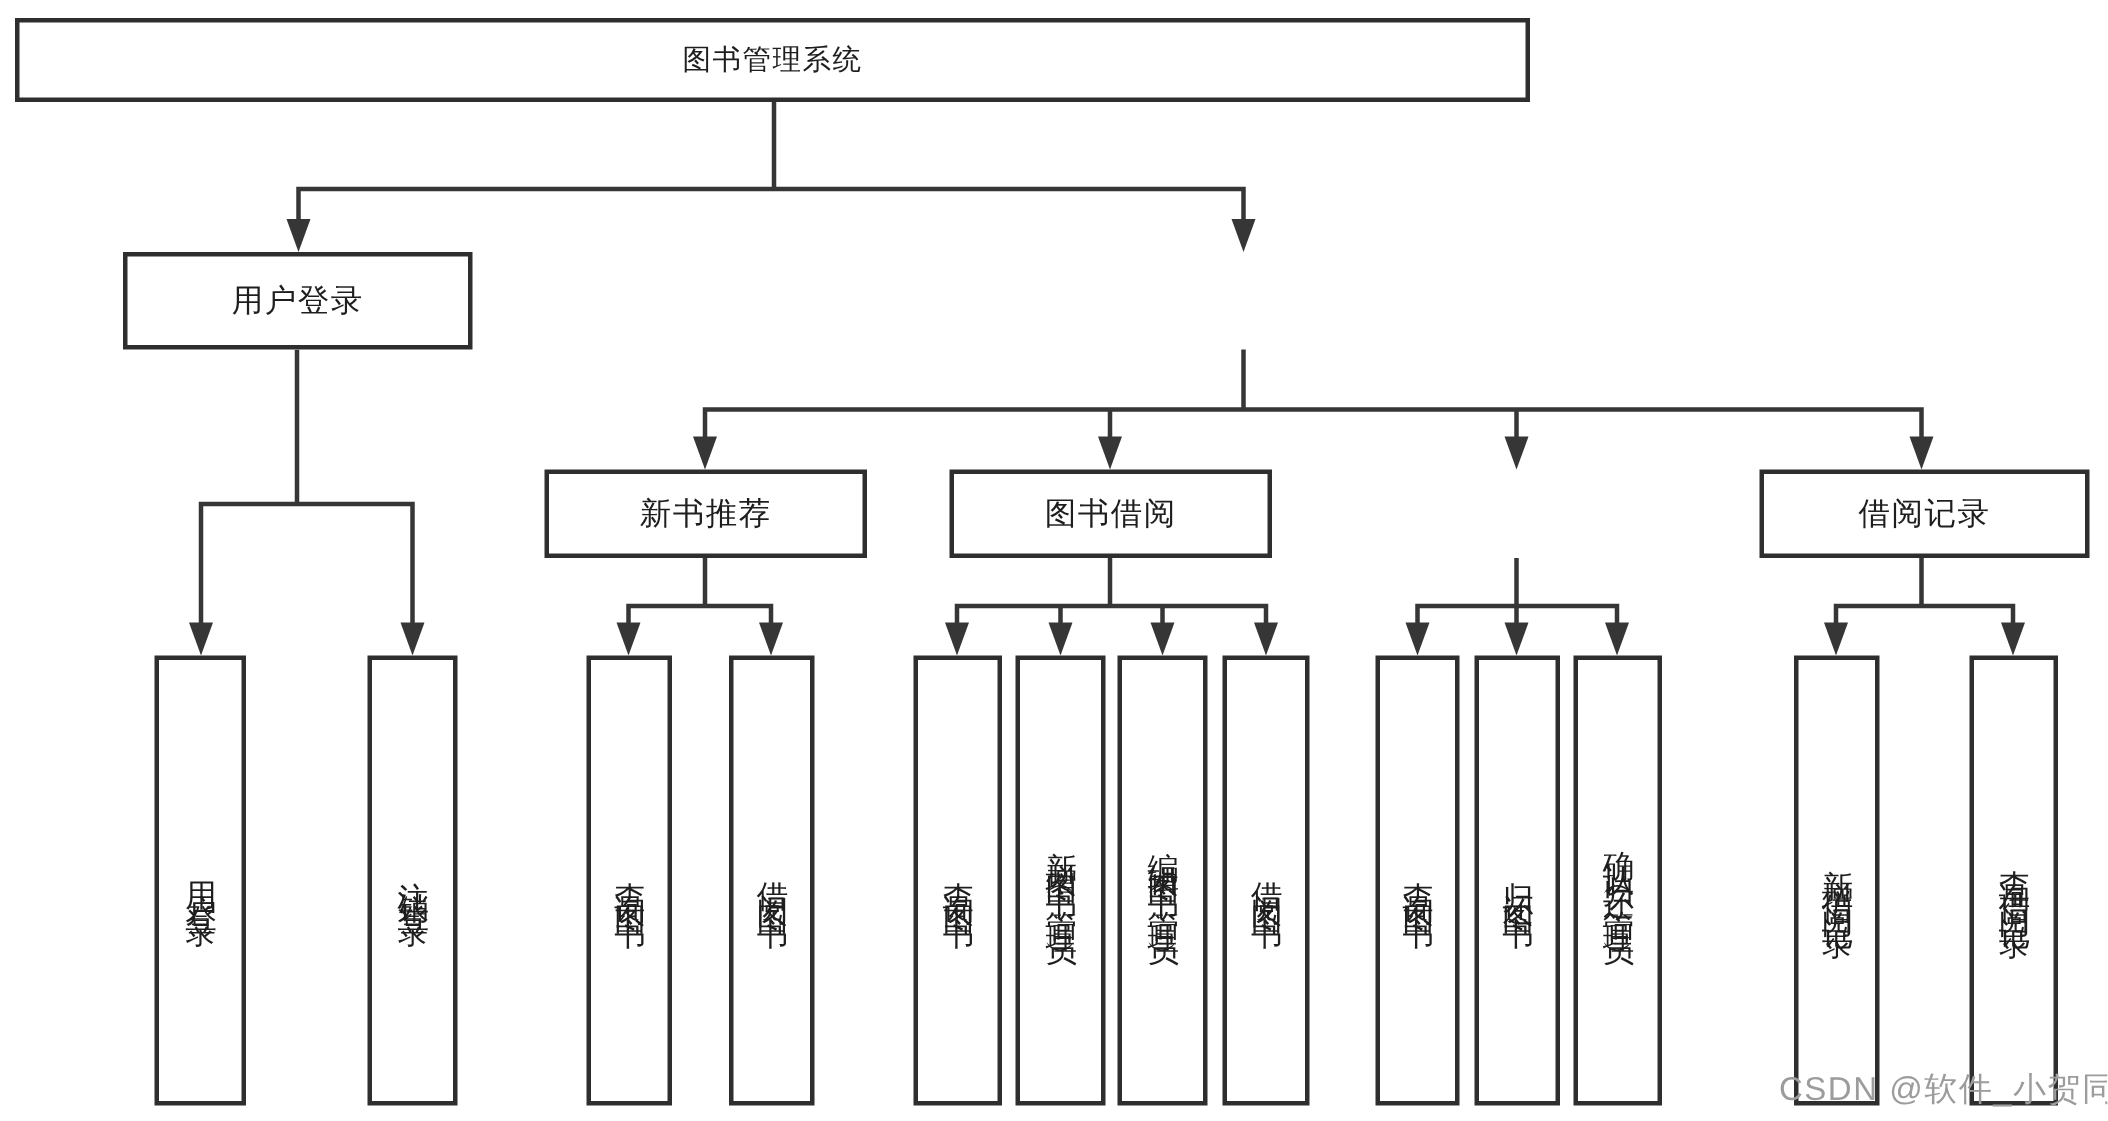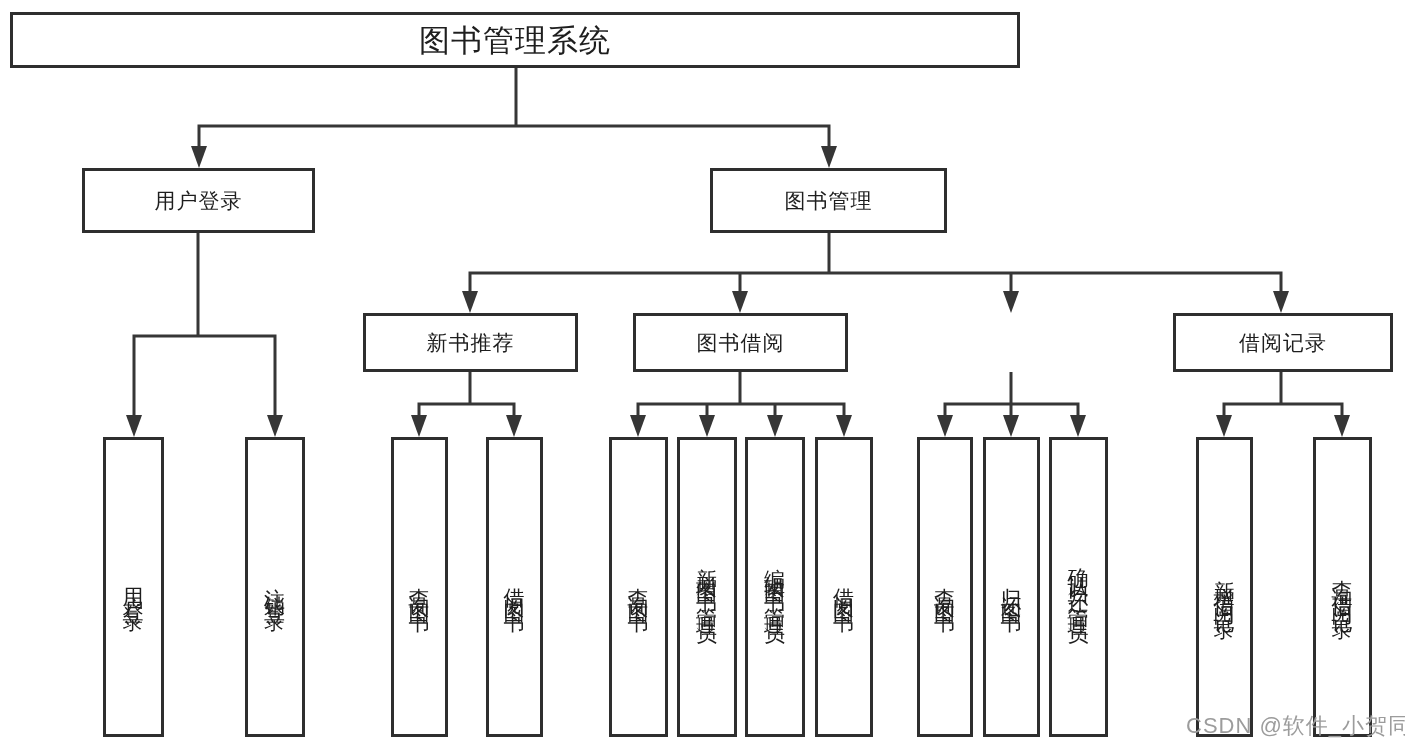--- a/index.html
+++ b/index.html
@@ -16,21 +16,21 @@
     box-sizing:border-box;
     border:3px solid #2e2e2e;
     background:#ffffff;
     display:flex;
     align-items:center;
     justify-content:center;
     line-height:1;
     color:#1e1e1e;
   }
   .node.h{font-size:21px;letter-spacing:1px;}
-  .node.root{font-size:31px;}
+  .node.root{font-size:19px;}
   .node.v{
     writing-mode:vertical-rl;
     text-orientation:mixed;
     font-size:21px;
     letter-spacing:8px;
   }
   #connectors{
     position:absolute;
     left:0;top:0;
     width:1405px;height:747px;
@@ -79,21 +79,20 @@
         <polygon points="1003,415 1019,415 1011,437"></polygon>
         <polygon points="1070,415 1086,415 1078,437"></polygon>
         <polygon points="1216,415 1232,415 1224,437"></polygon>
         <polygon points="1334,415 1350,415 1342,437"></polygon>
       </g>
   </svg>
 
   <div class="node h root" style="left:10px;top:12px;width:1010px;height:56px">图书管理系统</div>
 
   <div class="node h" style="left:82px;top:168px;width:233px;height:65px">用户登录</div>
-  <div class="node h" style="left:710px;top:168px;width:237px;height:65px">图书管理</div>
 
   <div class="node h" style="left:633px;top:313px;width:215px;height:59px">图书借阅</div>
   <div class="node h" style="left:363px;top:313px;width:215px;height:59px">新书推荐</div>
   <div class="node h" style="left:1173px;top:313px;width:220px;height:59px">借阅记录</div>
 
   <div class="node v" style="left:103px;top:437px;width:61px;height:300px">用户登录</div>
   <div class="node v" style="left:245px;top:437px;width:60px;height:300px">注销登录</div>
 
   <div class="node v" style="left:391px;top:437px;width:57px;height:300px">查询图书</div>
   <div class="node v" style="left:486px;top:437px;width:57px;height:300px">借阅图书</div>

